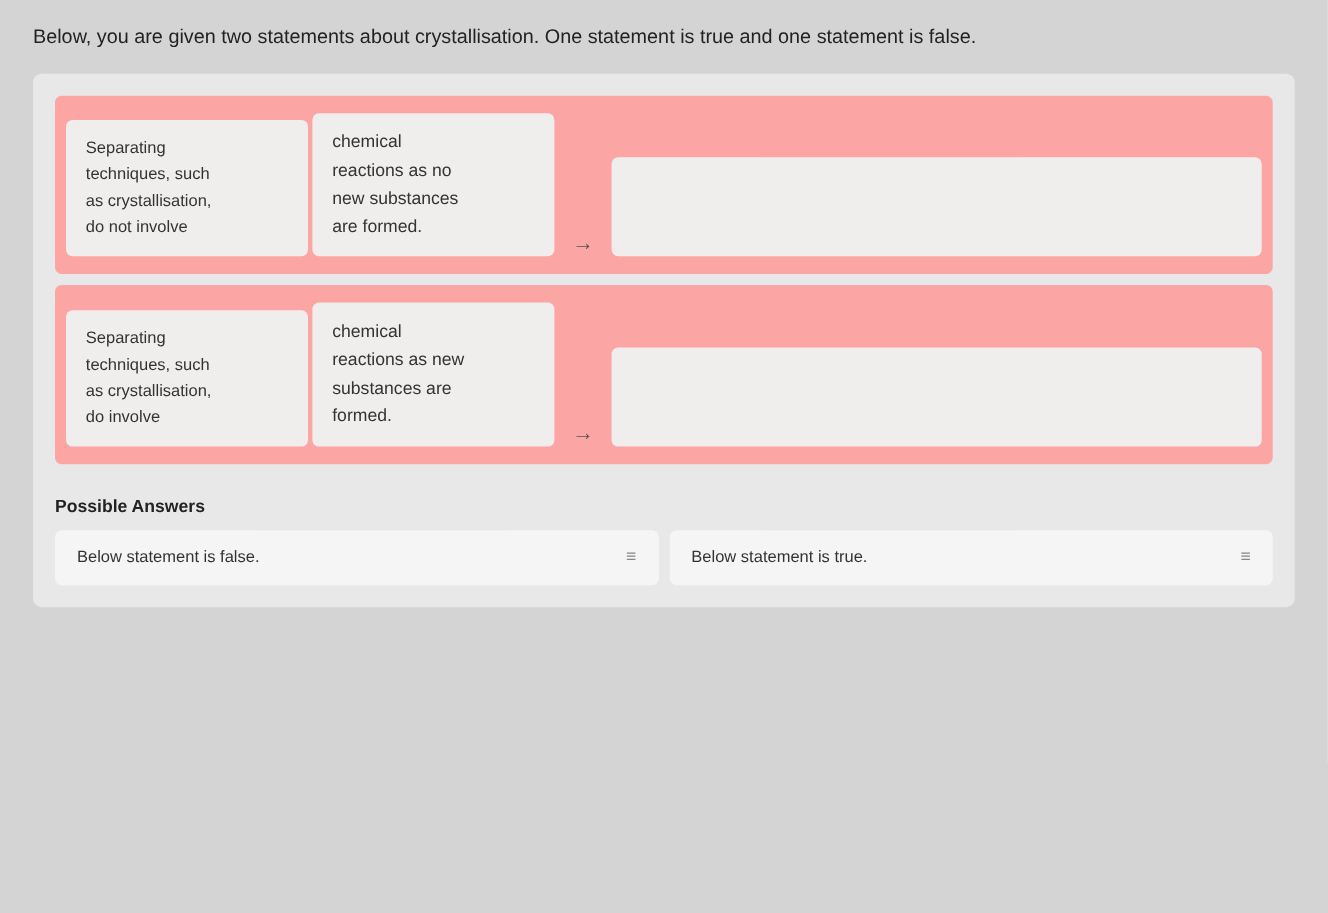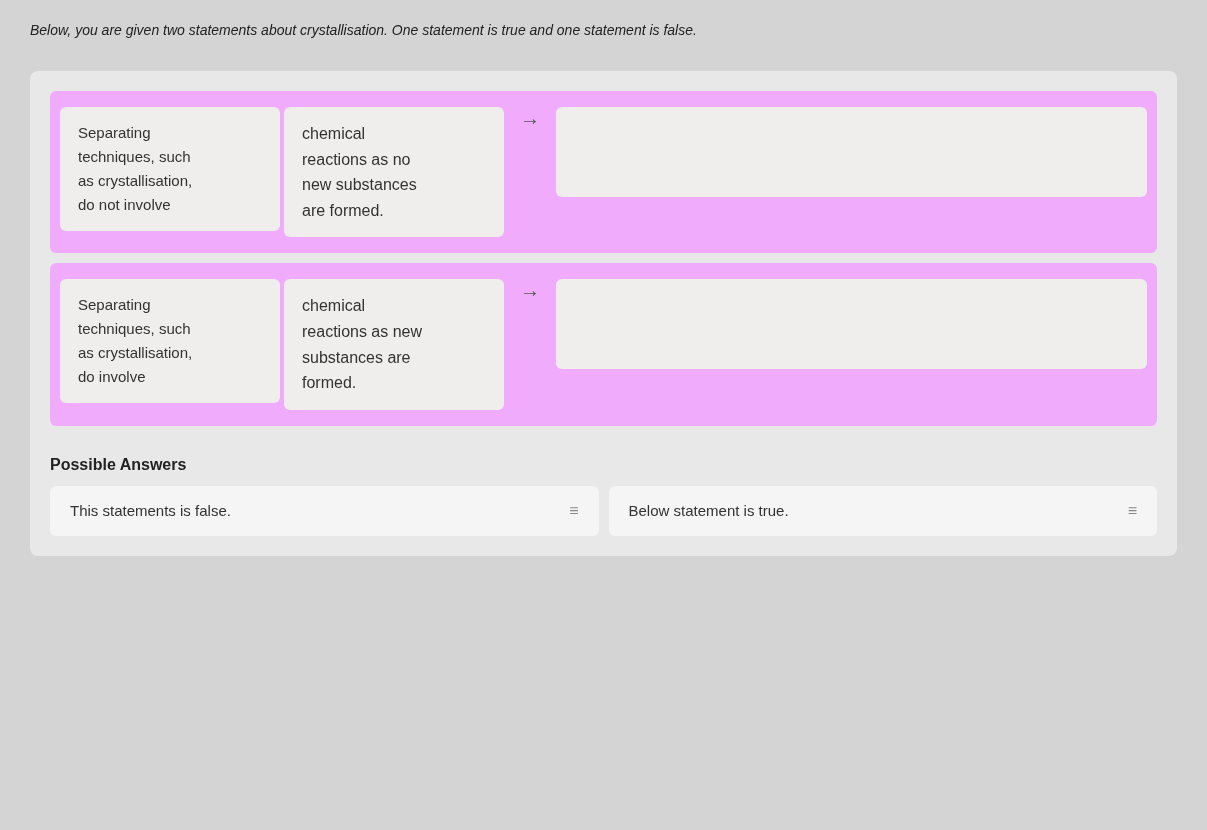--- a/index.html
+++ b/index.html
@@ -11,36 +11,35 @@
     body {
       font-family: Arial, sans-serif;
       background-color: #d4d4d4;
       width: 1207px;
       min-height: 830px;
       padding: 20px 30px;
       color: #222;
     }
 
     .intro-text {
-      font-size: 14px;
+      font-size: 18px;
       line-height: 1.5;
-      margin-bottom: 30px;
-      font-style: italic;
+      margin-bottom: 20px;
     }
 
     .main-container {
       background-color: #e8e8e8;
       border-radius: 8px;
       padding: 20px;
     }
 
     .statement-row {
       display: flex;
-      align-items: flex-start;
-      background-color: #f0abfc;
+      align-items: flex-end;
+      background-color: #fca5a5;
       border-radius: 6px;
       margin-bottom: 10px;
       padding: 16px 10px;
     }
 
     .statement-left {
       background-color: #f0eeec;
       border-radius: 6px;
       padding: 14px 18px;
       min-width: 220px;
@@ -158,21 +157,21 @@
       <span>→</span>
     </div>
     <div class="statement-right">
     </div>
   </div>
 
   <div class="possible-answers-section">
     <div class="possible-answers-label">Possible Answers</div>
     <div class="answers-row">
       <div class="answer-card">
-        <span>This statements is false.</span>
+        <span>Below statement is false.</span>
         <span class="drag-icon">≡</span>
       </div>
       <div class="answer-card">
         <span>Below statement is true.</span>
         <span class="drag-icon">≡</span>
       </div>
     </div>
   </div>
 
 </div>

